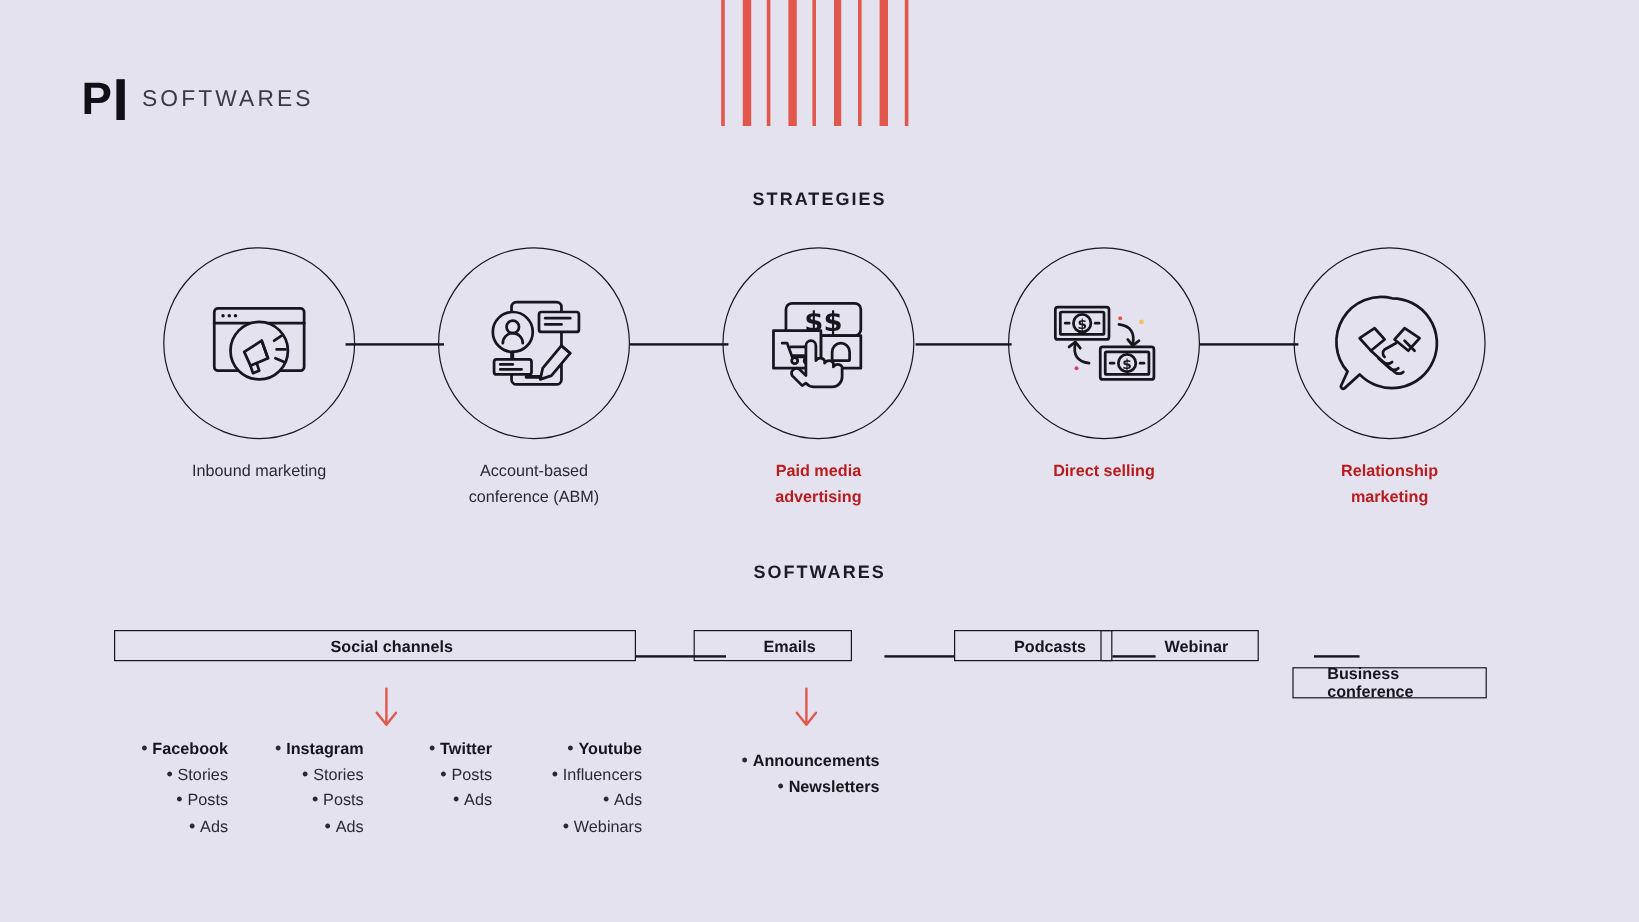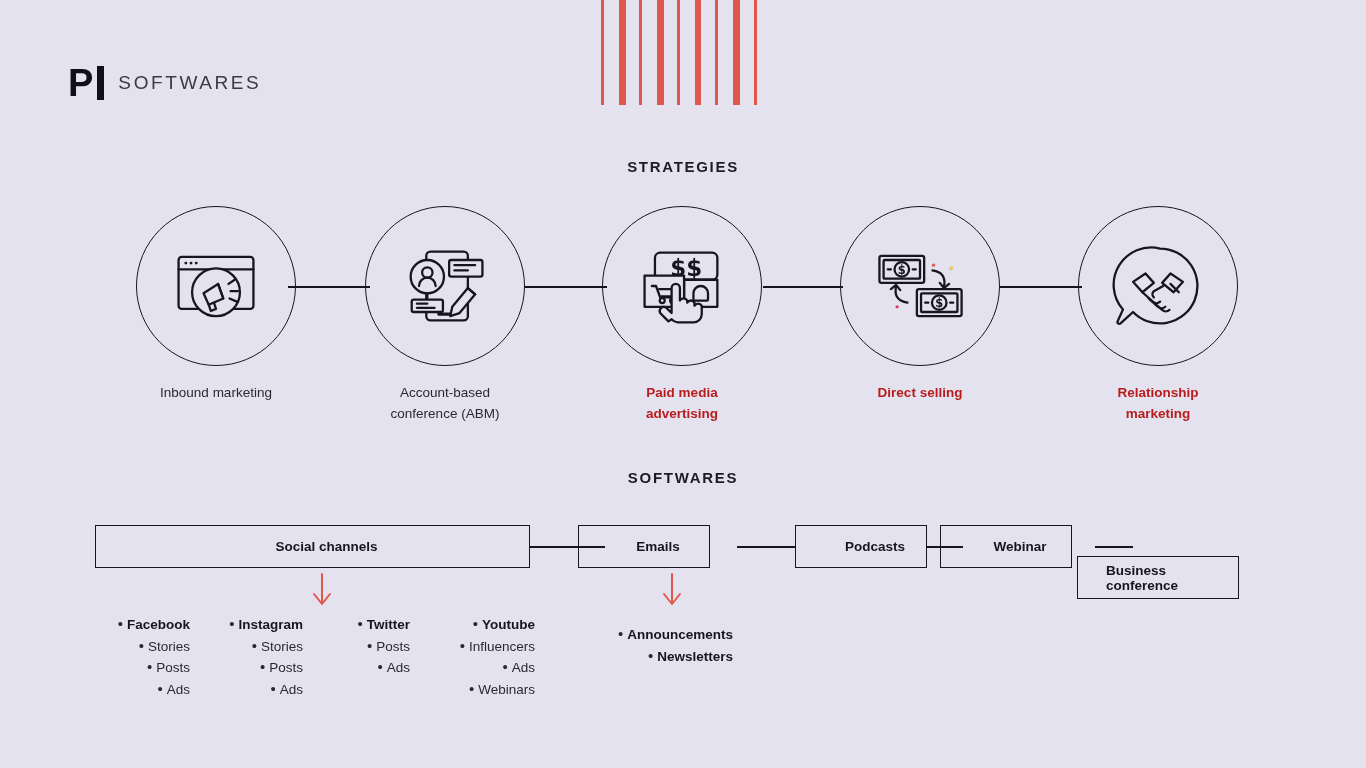--- a/index.html
+++ b/index.html
@@ -121,21 +121,21 @@
   #channels-row {
     position: absolute;
     top: 525px;
     left: 0;
     width: 1366px;
     height: 46px;
   }
   .chan-box {
     position: absolute;
     top: 0;
-    height: 43px;
+    height: 26px;
     border: 1.6px solid #17161e;
     box-sizing: border-box;
     display: flex;
     align-items: center;
     justify-content: center;
     font-size: 13.5px;
     font-weight: bold;
     color: #17161e;
     background: transparent;
     padding-left: 28px;
@@ -346,21 +346,21 @@
     <div class="chan-link" style="left: 1095px; width: 38px;"></div>
     <div class="chan-box" style="left: 95px; width: 435px;">
       <span>Social channels</span>
     </div>
     <div class="chan-box" style="left: 578px; width: 132px;">
       <span>Emails</span>
     </div>
     <div class="chan-box" style="left: 795px; width: 132px;">
       <span>Podcasts</span>
     </div>
-    <div class="chan-box" style="left: 940px; width: 132px;">
+    <div class="chan-box" style="left: 917px; width: 132px;">
       <span>Webinar</span>
     </div>
     <div class="chan-box" style="left: 1077px; width: 162px; margin-top: 31px;">
       <span>Business conference</span>
     </div>
   </div>
 
 <div id="arrows-layer">
     <div class="down-arrow" style="left: 309px; top: 572px;"><svg width="26" height="38" viewBox="0 0 26 38" fill="none" stroke="#e2574c" stroke-width="2" stroke-linecap="round" stroke-linejoin="round">
         <line x1="13" y1="2" x2="13" y2="30"></line>

